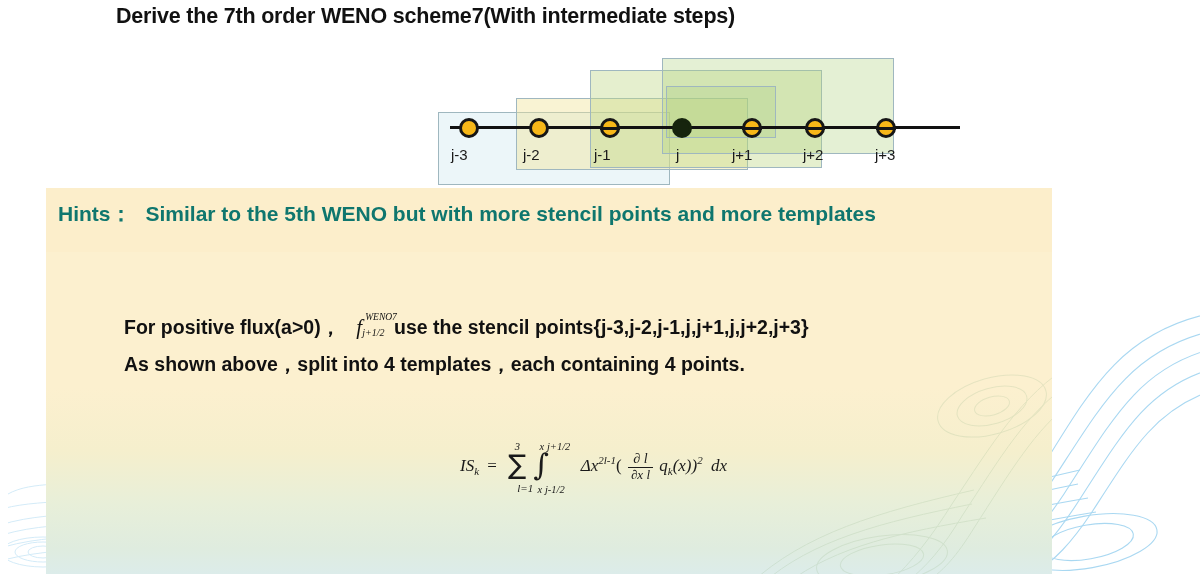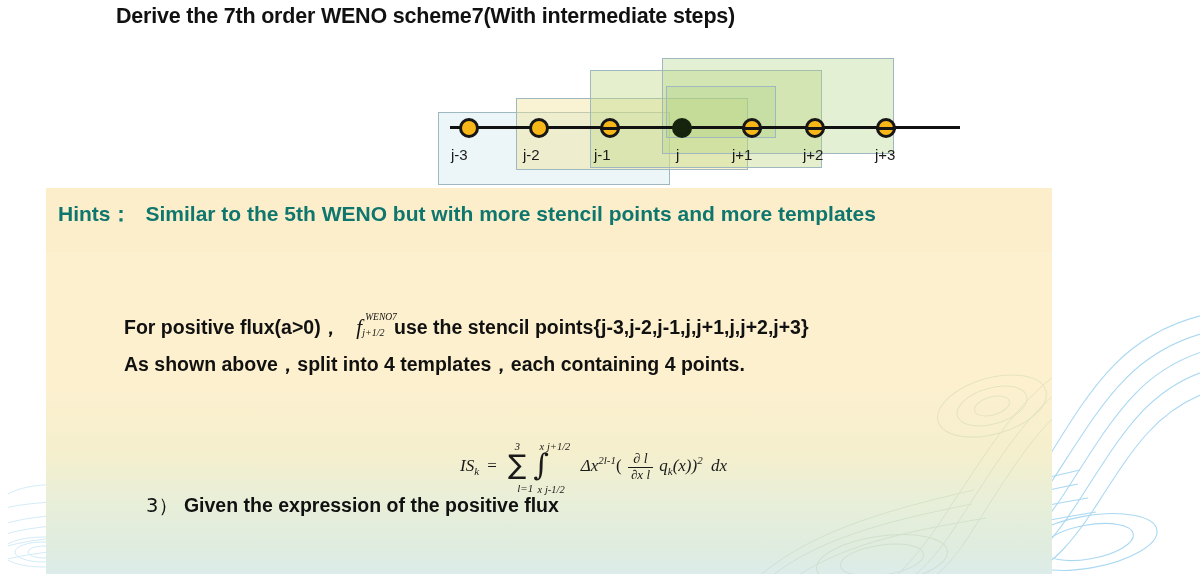--- a/index.html
+++ b/index.html
@@ -192,23 +192,20 @@
     </svg>
 
     <div class="line" id="l-pos">
       <span>For positive flux(a&gt;0)，</span><span style="display:inline-block;width:16px;"></span><span class="flux"><span class="f">f</span><sup>WENO7</sup><sub>j+1/2</sub></span><span style="display:inline-block;width:32px;"></span><span>use the stencil points{j-3,j-2,j-1,j,j+1,j,j+2,j+3}</span>
     </div>
 
     <div class="line" id="l-shown">As shown above，split into 4 templates，each containing 4 points.</div>
 
 
 
-    <div class="line" id="l-3">
-      <span class="cjk-paren">3）</span><span style="display:inline-block;width:6px;"></span><span>Given the expression of the positive flux</span>
-    </div>
   </div>
 
   <div id="formula">
     <span class="it">IS</span><span class="subr it">k</span>
     <span style="margin:0 4px;">=</span>
     <span class="sum">
       <span class="top">3</span>
       <span class="big">∑</span>
       <span class="bot">l=1</span>
     </span>

